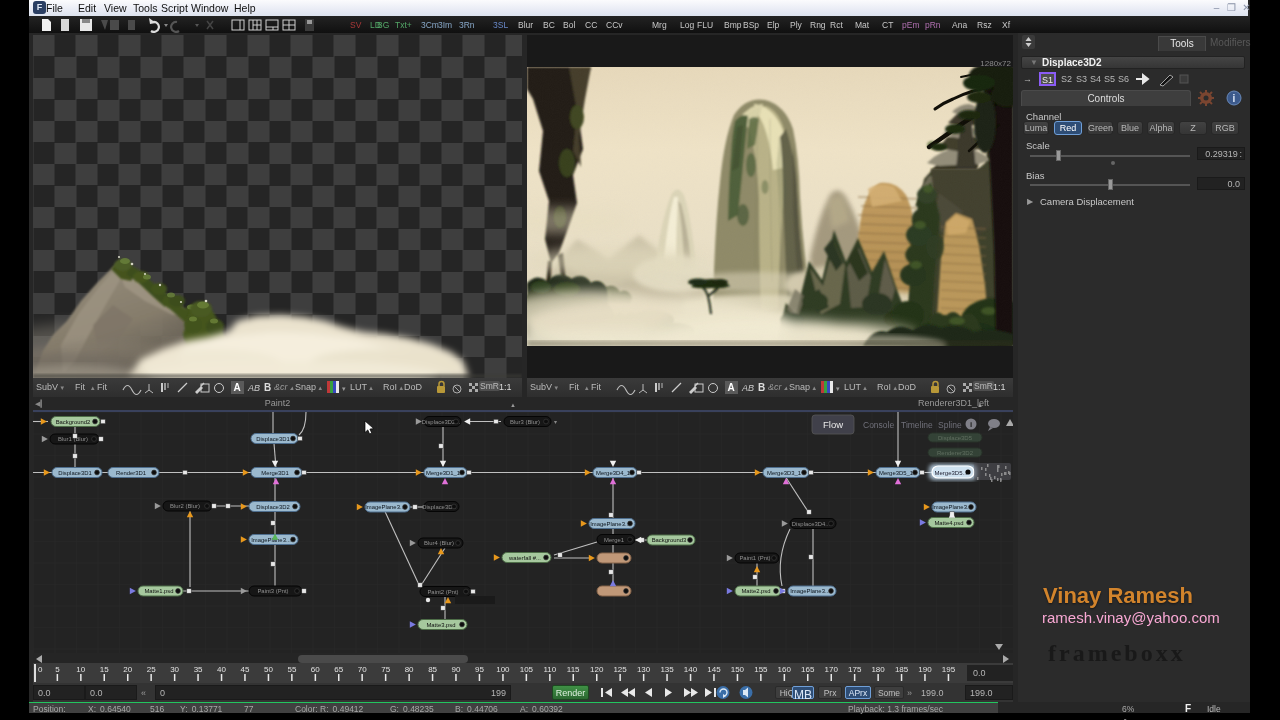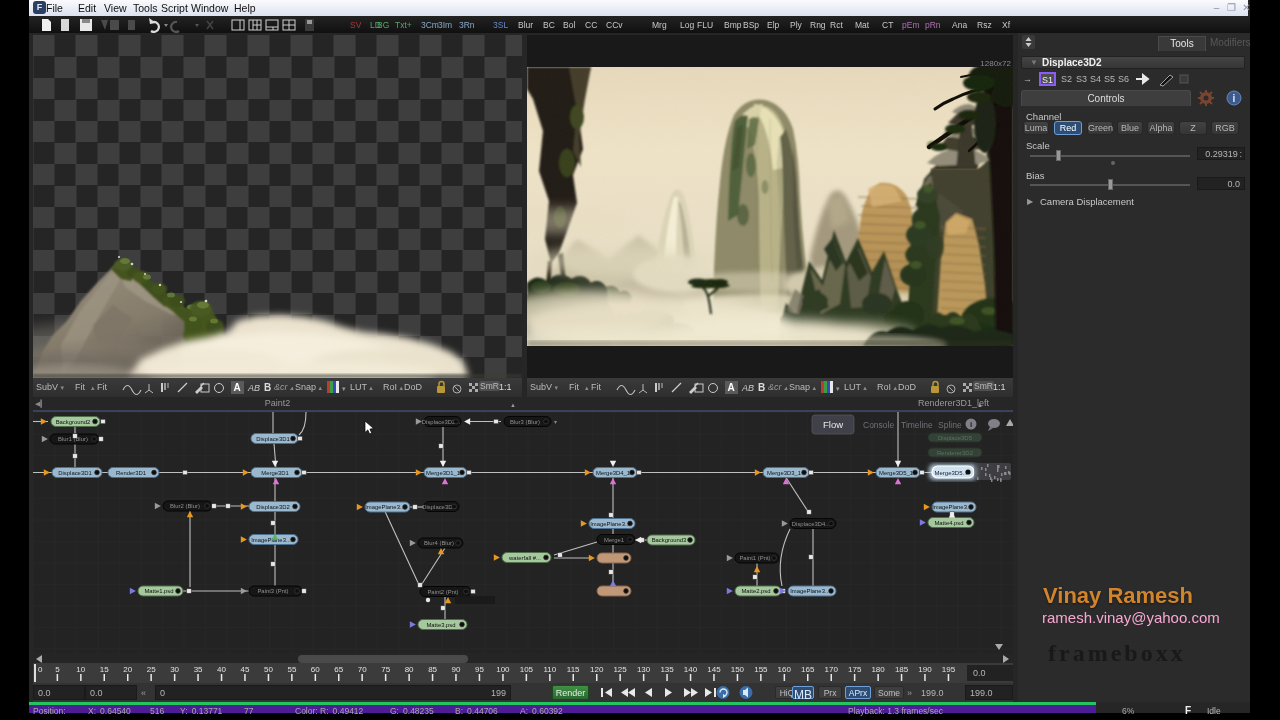--- a/index.html
+++ b/index.html
@@ -21,21 +21,21 @@
 #lvtb{left:4px;top:378px;width:489px;}
 #rvtb{left:498px;top:378px;width:486px;}
 .vlabel{top:397px;height:13px;font-size:9px;color:#999;text-align:center;padding-top:1px;}
 
 #rpanel{left:989px;top:33px;width:232px;height:669px;background:#2b2b2b;}
 
 #flow{left:4px;top:410px;width:980px;height:253px;background:#232323;border-top:2px solid #39415c;}
 
 #timeline{left:4px;top:663px;width:980px;height:20px;background:#3a3a3a;}
 #transport{left:4px;top:683px;width:980px;height:19px;background:#333;}
-#statusbar{left:0;top:702px;width:1067px;height:11px;background:#4c1d95;border-top:3px solid #22c55e;font-size:8.5px;color:#a8a8a8;}
+#statusbar{left:0;top:702px;width:969px;height:11px;background:#404040;border-top:1px solid #22c55e;font-size:8.5px;color:#a8a8a8;}
 .fld{position:absolute;background:#222;border:1px solid #1a1a1a;color:#b5b5b5;font-size:9px;}
 .chb{position:absolute;top:88px;height:14px;background:linear-gradient(#424242,#353535);border:1px solid #272727;border-radius:3px;color:#b8b8b8;font-size:9px;text-align:center;padding-top:1px;}
 .chba{background:#2e4d75!important;border:1px solid #6f9fd8!important;color:#fff!important;}
 .vt{position:absolute;top:4px;font-size:9px;color:#bbb;white-space:nowrap;}
 .vt s{text-decoration:none;color:#888;font-size:7px;}
 .vtbox{background:#4e4e4e;border-radius:2px;padding:0 1px;top:3px;font-size:8.5px!important;}
 </style>
 </head>
 <body>
 <div id="win">

